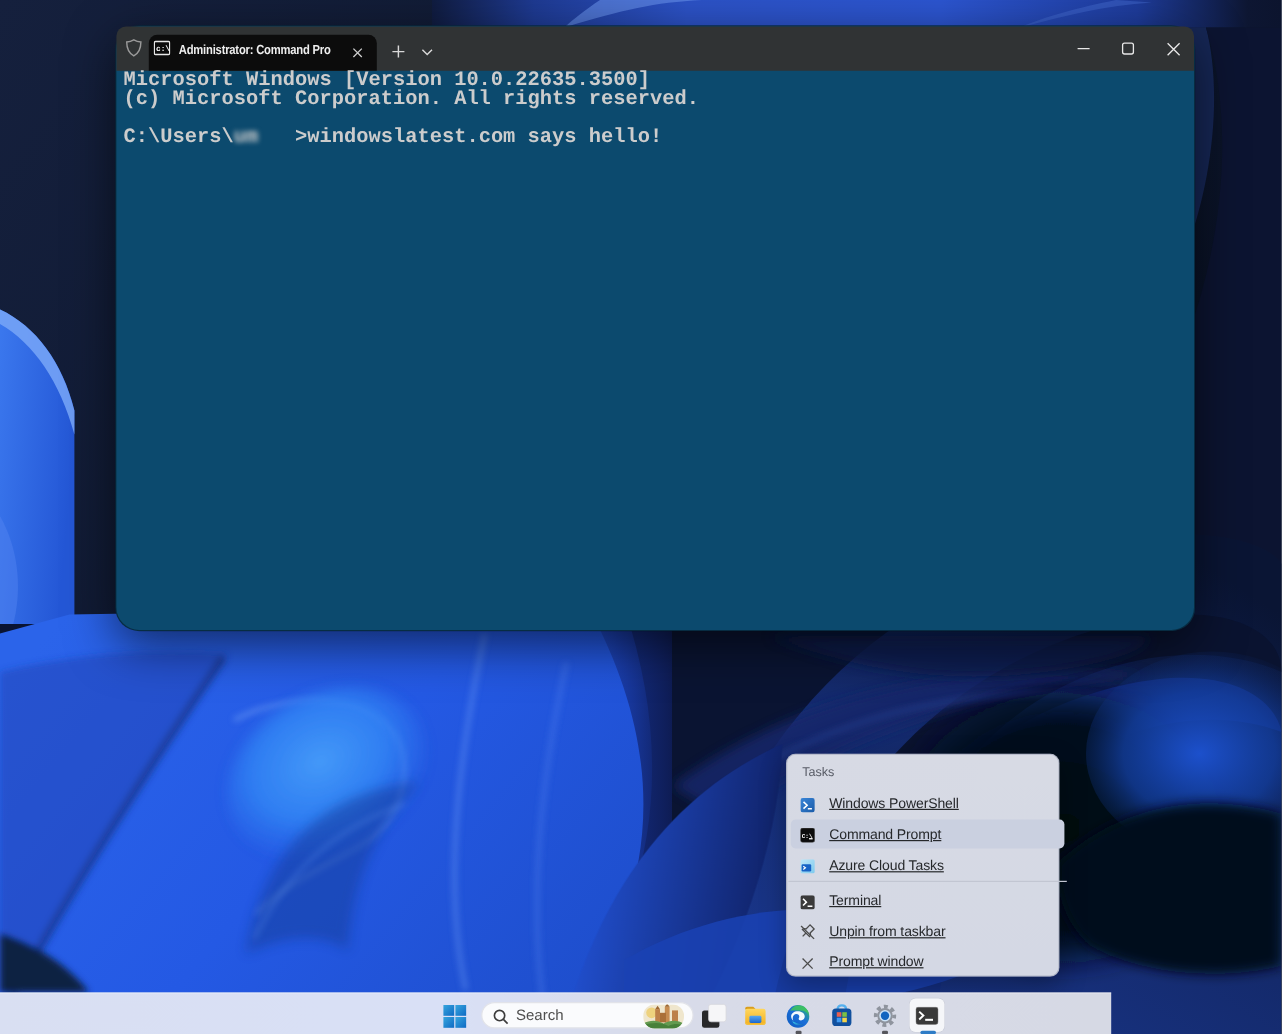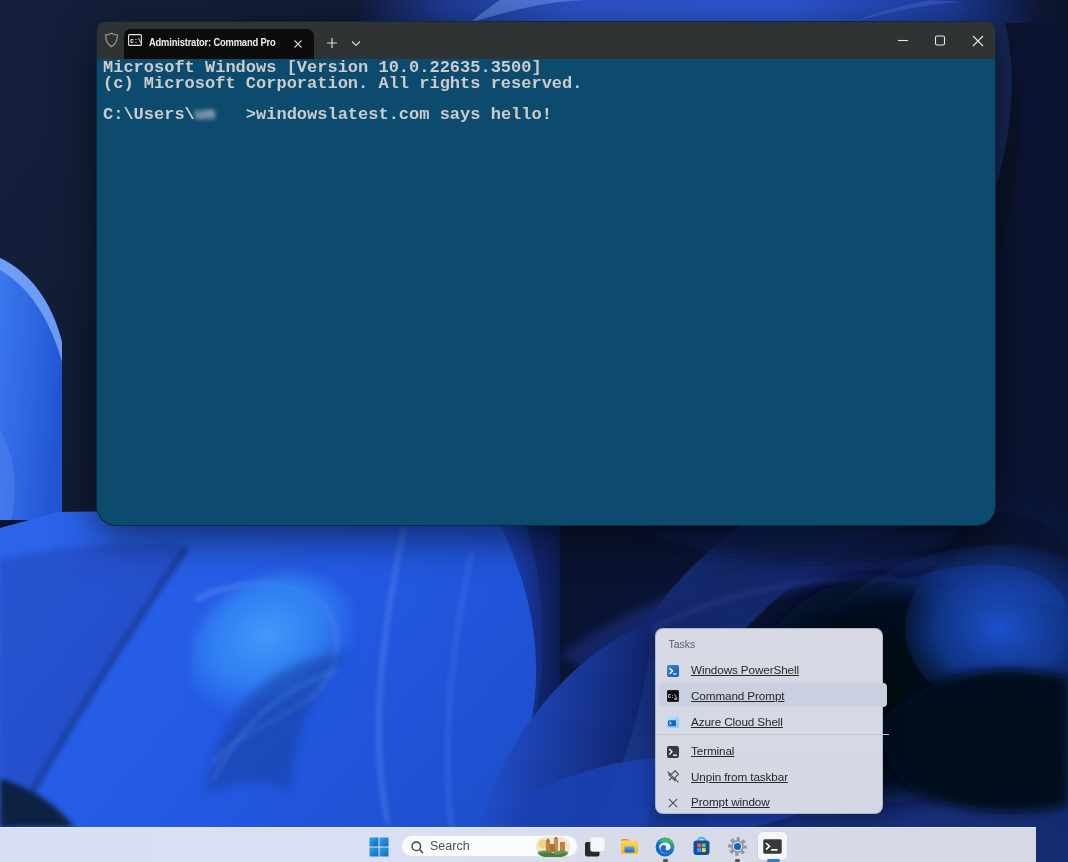--- a/index.html
+++ b/index.html
@@ -16,21 +16,21 @@
             font-size:17px;line-height:15.5px;color:#cccccc;font-weight:bold;white-space:pre;}
   
   #menu{position:absolute;left:655px;top:628px;width:228px;height:186px;background:linear-gradient(180deg,#d7dae4 0%,#d4d8e4 100%);border-radius:8px;border:1px solid rgba(130,138,160,.45);box-sizing:border-box;box-shadow:0 8px 22px rgba(0,0,0,.3);}
   #menu .hdr{position:absolute;left:12.5px;top:8.5px;font-size:10.5px;color:#585c66;}
   .mi{position:absolute;left:0;width:100%;height:25px;}
   .mi .ic{position:absolute;left:11px;top:7px;width:12px;height:12px;}
   .mi .lb{position:absolute;left:35px;top:5.5px;font-size:11.7px;letter-spacing:-0.1px;color:#26282b;text-decoration:underline;}
   .hl{position:absolute;left:3px;width:228px;height:24px;background:#cad0e0;border-radius:4px;}
   .sep{position:absolute;left:1px;width:232px;height:1px;background:#c2c6d2;}
   
-  #taskbar{position:absolute;left:0;top:827px;width:1036px;height:35px;background:linear-gradient(90deg,#d9dff2 0%,#d9e0f6 40%,#d8dbe9 60%,#d6d9e4 100%);border-top:1px solid rgba(255,255,255,.4);box-sizing:border-box;}
+  #taskbar{position:absolute;left:0;top:827px;width:926px;height:35px;background:linear-gradient(90deg,#d9dff2 0%,#d9e0f6 40%,#d8dbe9 60%,#d6d9e4 100%);border-top:1px solid rgba(255,255,255,.4);box-sizing:border-box;}
   .tbi{position:absolute;top:0;}
 </style>
 </head>
 <body>
 <div id="screen">
   <svg id="wall" width="1068" height="862" viewBox="0 0 1068 862">
     <defs>
       <linearGradient id="bgG" x1="0" y1="0" x2="1" y2="0.6">
         <stop offset="0" stop-color="#15203d"></stop>
           <stop offset="0.5" stop-color="#0e1830"></stop>
@@ -221,21 +221,21 @@
           <defs>
             <linearGradient id="azg" x1="0" y1="0" x2="1" y2="1">
               <stop offset="0" stop-color="#bfe7f8"></stop>
               <stop offset="1" stop-color="#7cc9ee"></stop>
             </linearGradient>
           </defs>
         <rect width="12" height="12" rx="1.5" fill="url(#azg)"></rect>
         <rect x="1" y="4.2" width="8" height="6" rx="1" fill="#1763c6"></rect>
         <path d="M2.4 5.8 L4.2 7.2 L2.4 8.6" fill="none" stroke="#fff" stroke-width="1"></path>
         </svg>
-      <span class="lb">Azure Cloud Shell</span>
+      <span class="lb">Azure Cloud Tasks</span>
     </div>
     <div class="sep" style="top:105px"></div>
     <div class="mi" style="top:135px">
       <svg class="ic" viewBox="0 0 14 14" style="width:14px;height:14px;left:10px;top:6px">
         <g transform="rotate(45 7 6.2)" stroke="#4c4c4c" fill="none" stroke-width="1.1">
           <path d="M4.6,0.9 H9.4 V5.6 C10.4,6 11.2,6.9 11.2,8.1 H2.8 C2.8,6.9 3.6,6 4.6,5.6 Z"></path>
           <path d="M7,8.1 V12"></path>
         </g>
         <path d="M1.6 1.6 L12.4 12.4" stroke="#4c4c4c" stroke-width="1.1"></path>
         </svg>

